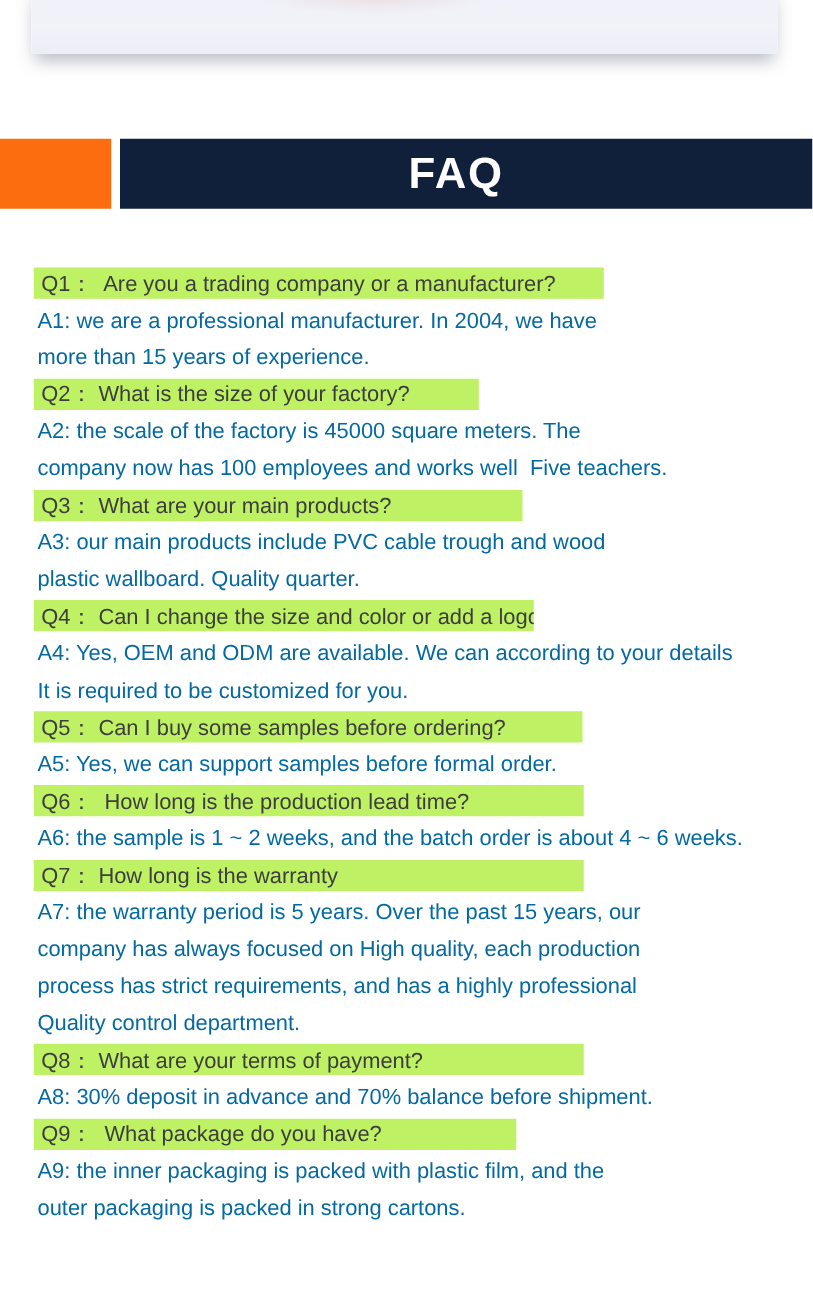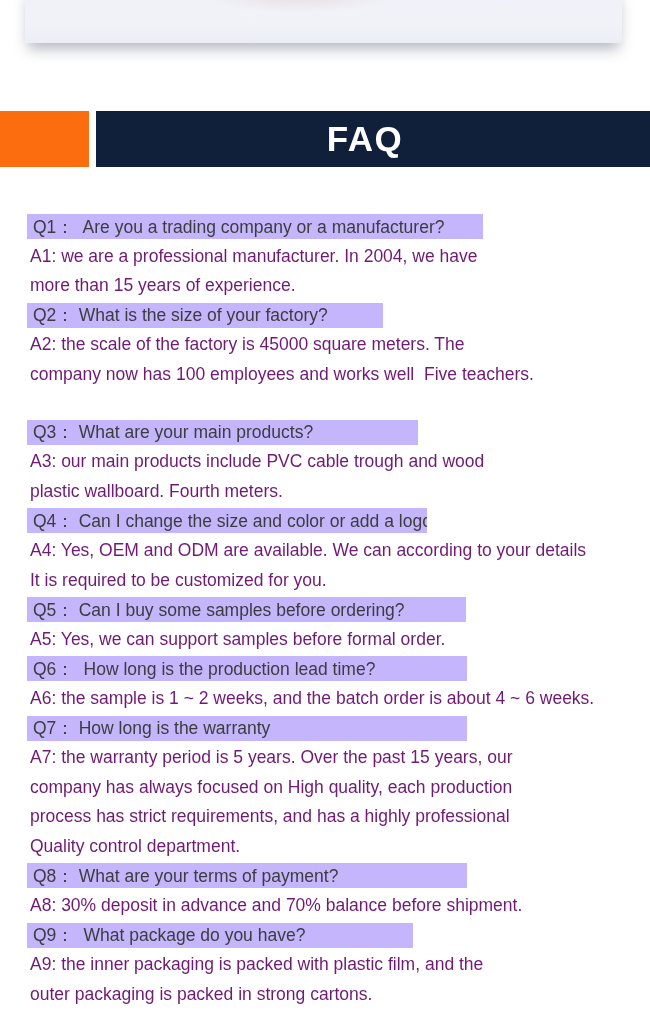--- a/index.html
+++ b/index.html
@@ -76,42 +76,42 @@
     top: 214px;
     width: 605px;
   }
   .row {
     height: 29.6px;
   }
   .q-highlight {
     display: flex;
     align-items: center;
     height: 25px;
-    background: #c4b5fd;
+    background: #bef264;
     padding-left: 6px;
     box-sizing: border-box;
     font-size: 17.5px;
     color: #3d3d3d;
     white-space: pre;
     overflow: hidden;
   }
   .a-line {
     display: flex;
     align-items: center;
     height: 25px;
     padding-left: 3px;
     font-size: 17.5px;
-    color: #701a75;
+    color: #0369a1;
     white-space: pre;
   }
 
   
   .faq-item:nth-child(1) .q-highlight { width: 456px; }
   .faq-item:nth-child(2) .q-highlight { width: 356px; }
-  .faq-item:nth-child(3) .q-highlight { width: 391px; margin-top: 28px; }
+  .faq-item:nth-child(3) .q-highlight { width: 391px; }
   .faq-item:nth-child(4) .q-highlight { width: 400px; }
   .faq-item:nth-child(5) .q-highlight { width: 439px; }
   .faq-item:nth-child(6) .q-highlight { width: 440px; }
   .faq-item:nth-child(7) .q-highlight { width: 440px; }
   .faq-item:nth-child(8) .q-highlight { width: 440px; }
   .faq-item:nth-child(9) .q-highlight { width: 386px; }
 </style>
 </head>
 <body>
 
@@ -150,21 +150,21 @@
   </div>
 
   <div class="faq-item">
     <div class="row">
         <div class="q-highlight">Q3： What are your main products?</div>
       </div>
     <div class="row">
         <div class="a-line">A3: our main products include PVC cable trough and wood</div>
       </div>
     <div class="row">
-        <div class="a-line">plastic wallboard. Fourth meters.</div>
+        <div class="a-line">plastic wallboard. Quality quarter.</div>
       </div>
   </div>
 
   <div class="faq-item">
     <div class="row">
         <div class="q-highlight">Q4： Can I change the size and color or add a logo?</div>
       </div>
     <div class="row">
         <div class="a-line">A4: Yes, OEM and ODM are available. We can according to your details</div>
       </div>

